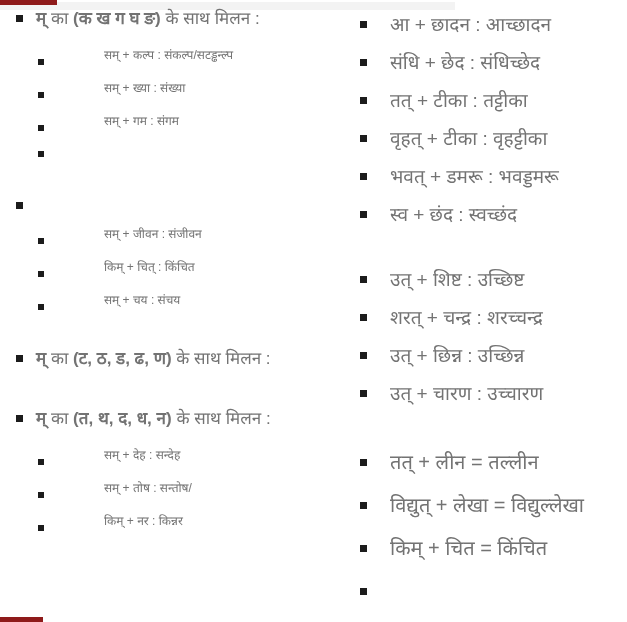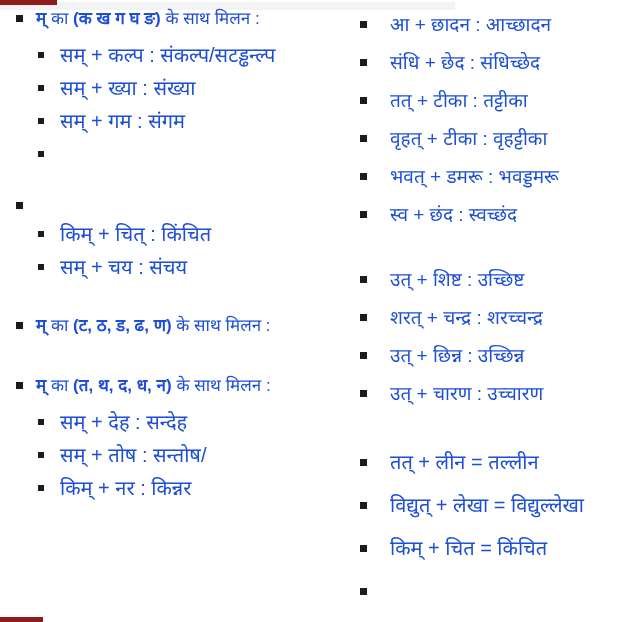--- a/index.html
+++ b/index.html
@@ -2,21 +2,21 @@
 <html><head>
 <meta charset="utf-8">
 <style>
   html,body{margin:0;padding:0;}
   body{font-family:"Liberation Sans", sans-serif;}
   #page{
     position:relative;
     width:627px;height:622px;
     background:#ffffff;
     overflow:hidden;
-    color:#1d4ed8;
+    color:#737373;
   }
   .edge-strip{
     position:absolute;left:0;top:2px;width:455px;height:8px;
     background:#f3f3f3;
   }
   .accent-bar{position:absolute;background:#8e1a1a;}
   .accent-top{left:0;top:0;width:57px;height:5px;}
   .accent-bottom{left:0;top:617px;width:43px;height:5px;}
 
   .col{position:absolute;}
@@ -25,23 +25,24 @@
 
   .lgroup{margin:0 0 38px 0;}
   .l-header{
     display:flex;align-items:flex-start;
     font-size:17px;line-height:22px;margin:0 0 15px 0;
     white-space:nowrap;
   }
   .l-header b{font-weight:700;}
   ul.items{list-style:none;margin:0;padding:0 0 0 24px;}
   li.l-item{
-    display:flex;align-items:flex-start;
-    font-size:20px;line-height:20px;margin:0 0 13px 0;
+    display:flex;align-items:flex-end;
+    font-size:12px;line-height:20px;margin:0 0 13px 0;
     white-space:nowrap;
+    gap:44px;
   }
   .rgroup{margin:0;}
   .rgroup + .rgroup{margin-top:0;}
   li.r-item{
     display:flex;align-items:flex-start;
     font-size:19px;line-height:26px;margin:0 0 12px 0;
     white-space:nowrap;
   }
   #rgroup-b{margin-top:39px;}
   #rgroup-c{margin-top:42px;}
@@ -93,20 +94,24 @@
           </li>
         </ul>
     </div>
 
     <div class="lgroup">
       <div class="l-header">
         <span class="bullet b-main"></span>
       </div>
       <ul class="items">
 
+          <li class="l-item">
+            <span class="bullet b-sub"></span>
+            <span>सम् + जीवन : संजीवन</span>
+          </li>
 
           <li class="l-item">
             <span class="bullet b-sub"></span>
             <span>किम् + चित् : किंचित</span>
           </li>
 
           <li class="l-item">
             <span class="bullet b-sub"></span>
             <span>सम् + चय : संचय</span>
           </li>

